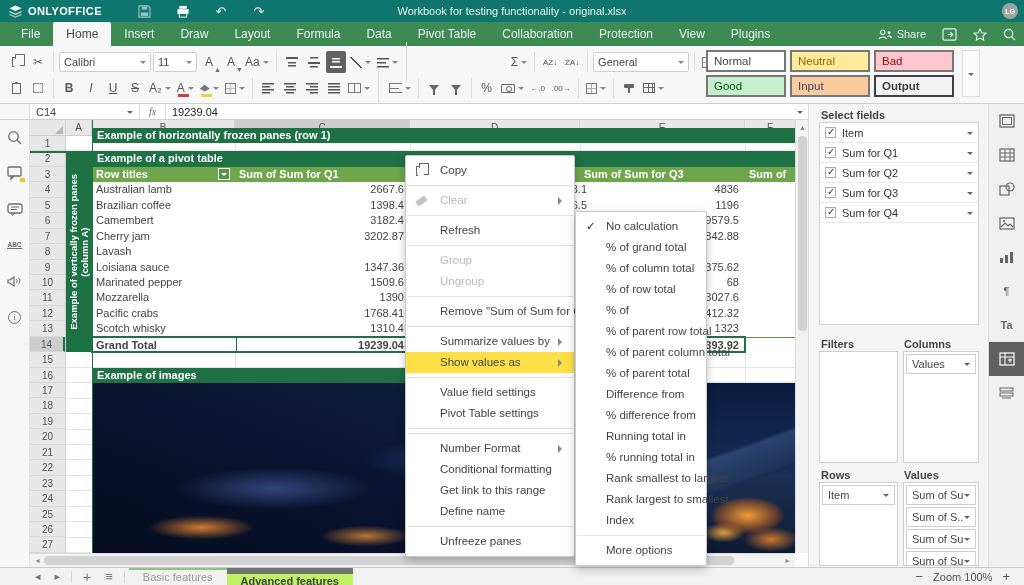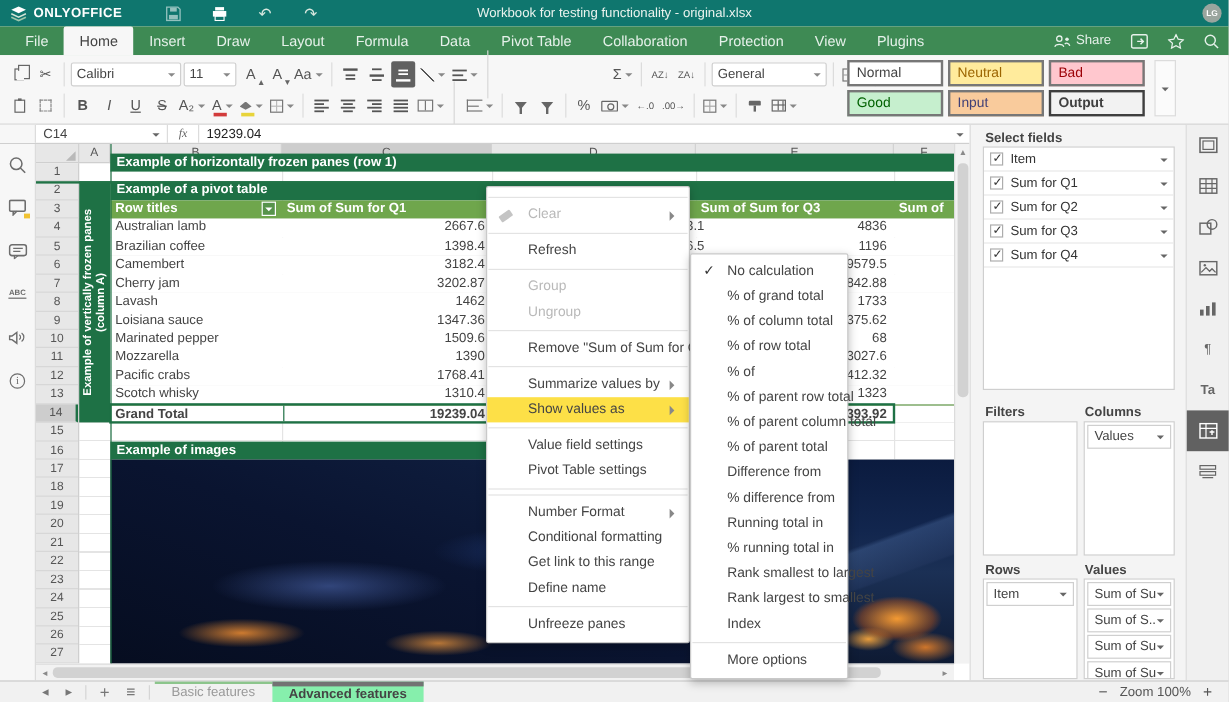--- a/index.html
+++ b/index.html
@@ -148,21 +148,21 @@
   
   .rstrip{position:absolute;left:988px;top:104px;width:36px;height:463px;background:#f0f0f0;border-left:1px solid #dcdcdc;display:flex;flex-direction:column;align-items:center}
   .rs{width:36px;height:34px;display:flex;align-items:center;justify-content:center;color:#666;cursor:pointer}
   .rs.on{background:#616161;color:#fff}
   .rs .ta{font-size:11px;font-weight:bold}
   
   .statusbar{position:absolute;left:0;top:567px;width:1024px;height:18px;background:#f1f1f1;border-top:1px solid #cbcbcb;display:flex;align-items:center;font-size:11px;color:#666}
   .sb{padding:0 7px;cursor:pointer;color:#777}
   .sbsep{width:1px;height:12px;background:#d5d5d5;margin:0 4px}
   .stab{height:17px;line-height:15px;padding:0 14px;border-top:2px solid #8cc58c;color:#999;cursor:pointer}
-  .stab.active{background:#86efac;border-top:4px solid #737373;color:#444;font-weight:bold}
+  .stab.active{background:#bef264;border-top:6px solid #737373;color:#444;font-weight:bold}
   .zoomer{position:absolute;right:14px;display:flex;align-items:center;gap:10px;color:#555}
   
   .menu{position:absolute;background:#fff;border:1px solid #c9c9c9;border-radius:2px;box-shadow:0 3px 8px rgba(0,0,0,.25);padding:4px 0;font-size:11.5px;color:#444}
   .ctx{left:405px;top:155px;width:170px;z-index:40}
   .sub{left:575px;top:211px;width:132px;z-index:45}
   .mi{position:relative;height:21px;line-height:21px;padding-left:34px;white-space:nowrap;cursor:pointer}
   .sub .mi{padding-left:30px}
   .mi.dis{color:#b9b9b9}
   .mi.hl{background:#fde047}
   .mi.divider{height:1px;background:#e3e3e3;margin:4px 1px;padding:0}
@@ -571,21 +571,20 @@
 
           <div class="prow">
             <div class="pc" style="width:143px">Cherry jam</div>
             <div class="pc num" style="width:175px">3202.87</div>
             <div class="pc num" style="width:178px;padding-right:1px"></div>
             <div class="pc num" style="width:157px">842.88</div>
           </div>
 
           <div class="prow">
             <div class="pc" style="width:143px">Lavash</div>
-            <div class="pc num" style="width:175px">1462</div>
             <div class="pc num" style="width:178px;padding-right:1px"></div>
             <div class="pc num" style="width:157px">1733</div>
           </div>
 
           <div class="prow">
             <div class="pc" style="width:143px">Loisiana sauce</div>
             <div class="pc num" style="width:175px">1347.36</div>
             <div class="pc num" style="width:178px;padding-right:1px"></div>
             <div class="pc num" style="width:157px">1375.62</div>
           </div>
@@ -788,20 +787,25 @@
       </span>
     <span class="zoomer">
       <span style="font-size:13px">−</span>
       <span>Zoom 100%</span>
       <span style="font-size:13px">+</span>
     </span>
   </div>
 
   <div class="menu ctx">
 
+      <div class="mi">
+        <span class="mic ic-copy"></span>
+        <span class="ml">Copy</span>
+        
+      </div>
 
       <div class="mi divider">
         
         
         
       </div>
 
       <div class="mi dis">
         <span class="mic ic-eraser"></span>
         <span class="ml">Clear</span>

